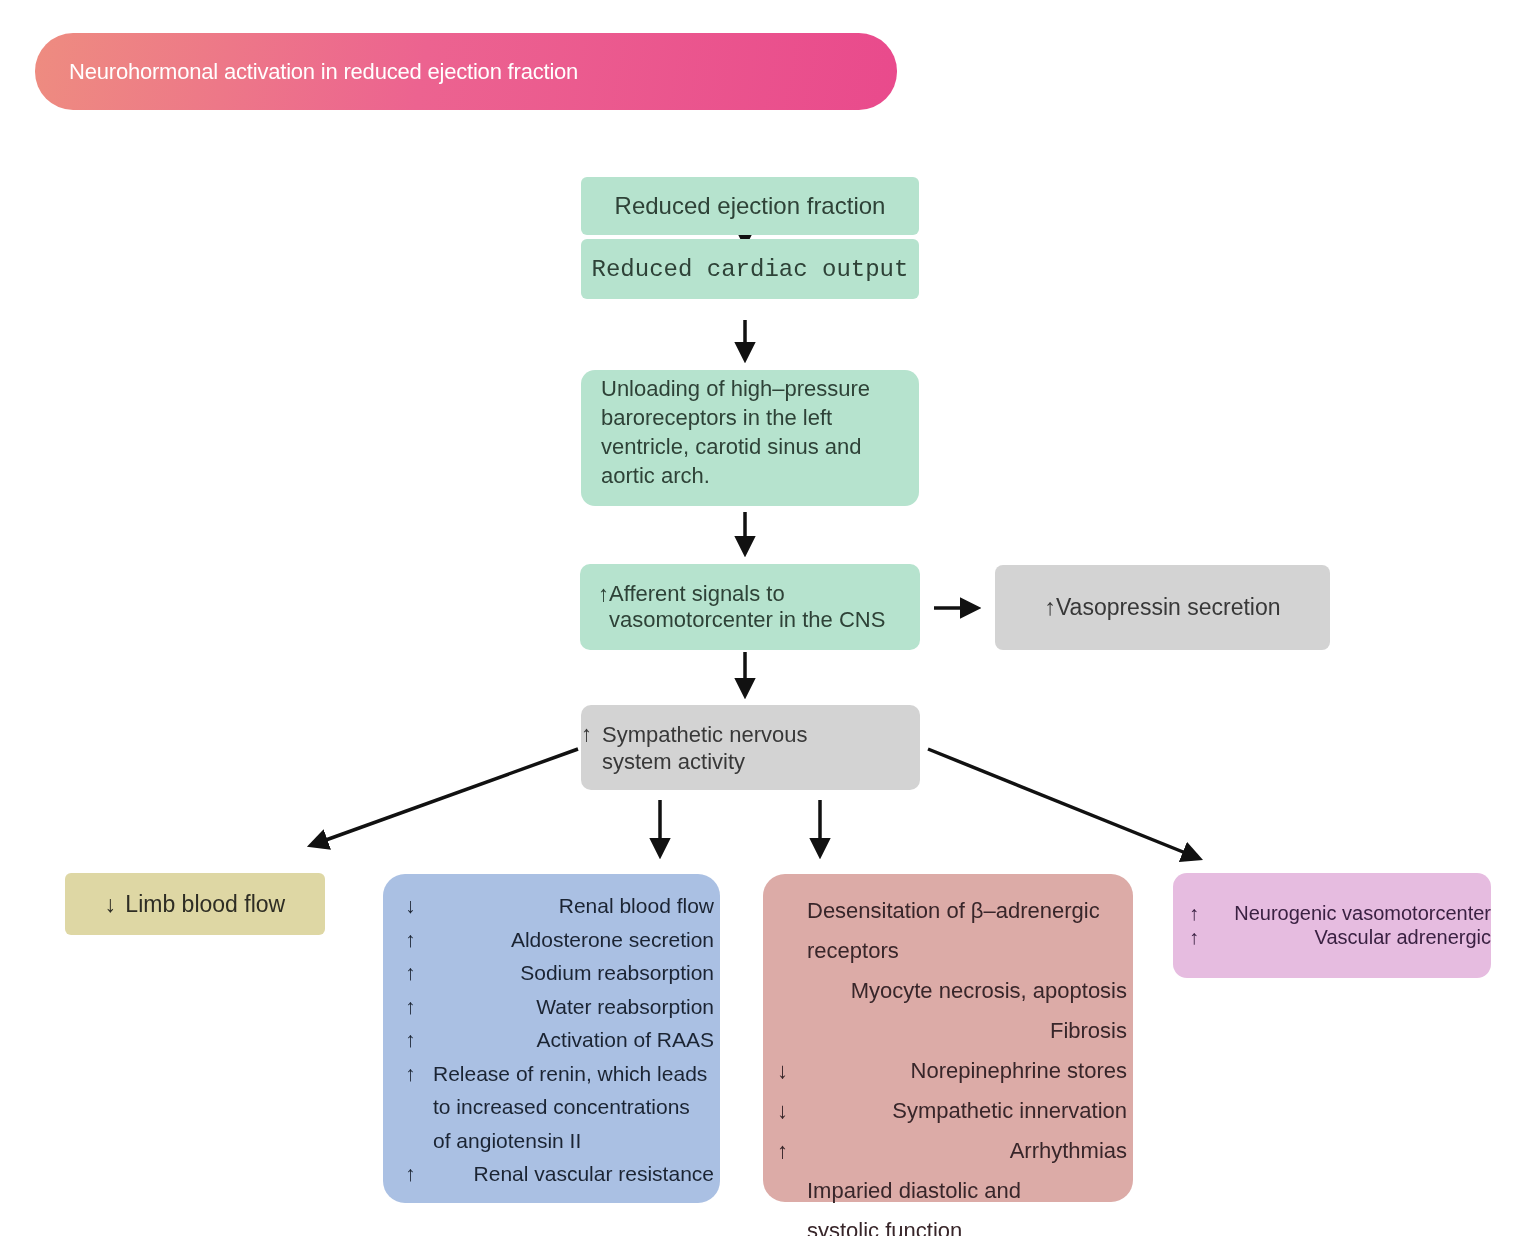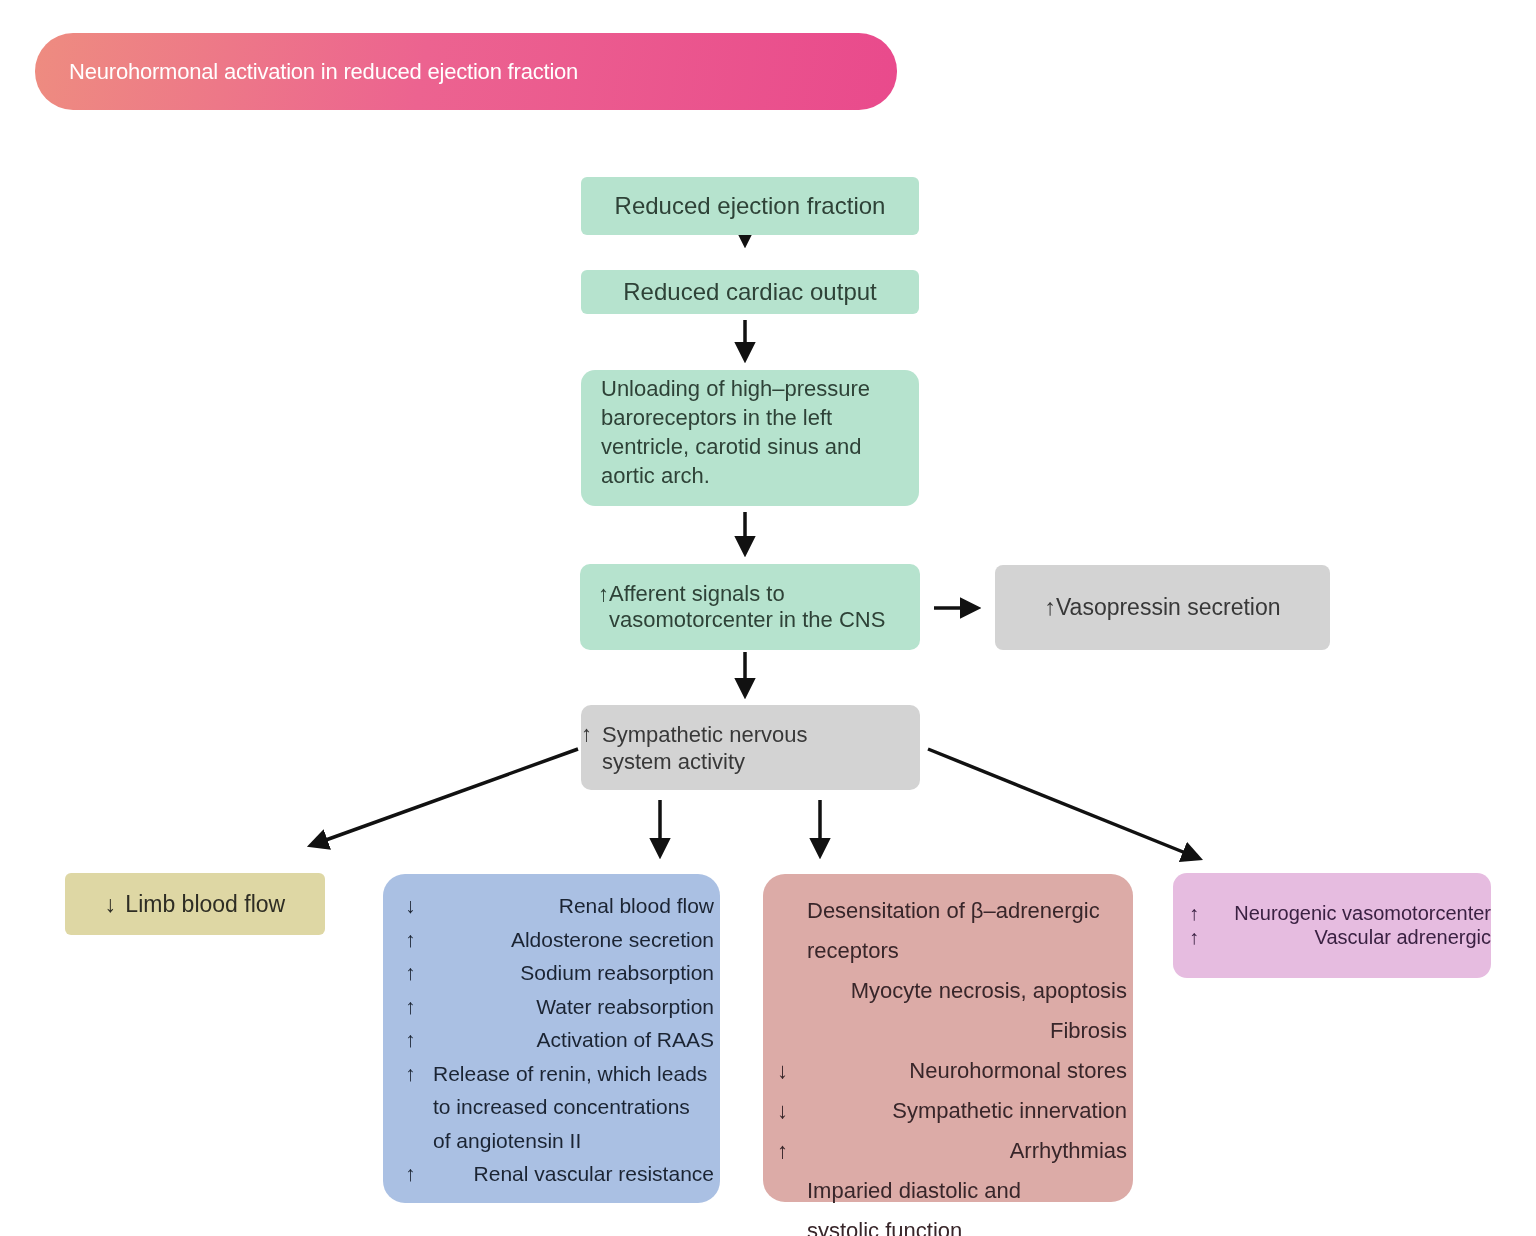--- a/index.html
+++ b/index.html
@@ -24,21 +24,21 @@
     position:absolute;left:35px;top:33px;width:862px;height:77px;border-radius:38px;
     background:linear-gradient(100deg,var(--title-grad-left) 0%,#ec6390 45%,var(--title-grad-right) 100%);
     display:flex;align-items:center;padding:0 34px;box-sizing:border-box;z-index:2;
   }
   .banner span{color:#ffffff;font-size:22px;font-weight:400;letter-spacing:-0.2px;white-space:nowrap;}
   .box{position:absolute;box-sizing:border-box;z-index:2;}
   .green{background:var(--node-green);color:#2e4237;}
   .grayb{background:var(--node-gray);color:#383838;}
   .center{display:flex;align-items:center;justify-content:center;text-align:center;}
   .b1{left:581px;top:143px;width:338px;height:58px;border-radius:6px;font-size:24px;margin-top:34px;}
-  .b2{left:581px;top:270px;width:338px;height:44px;border-radius:6px;font-size:24px;}
+  .b2{left:581px;top:239px;width:338px;height:60px;border-radius:6px;font-size:24px;font-family:Liberation Mono, monospace;}
   .b3{left:581px;top:370px;width:338px;height:136px;border-radius:14px;font-size:22px;
       padding:4px 10px 0 20px;}
   .b3 .ln{display:block;line-height:29px;white-space:nowrap;}
   .b4{left:580px;top:564px;width:340px;height:86px;border-radius:10px;font-size:22px;
       display:flex;align-items:center;padding-left:18px;}
   .vaso{left:995px;top:565px;width:335px;height:85px;border-radius:8px;font-size:23px;}
   .symp{left:581px;top:705px;width:339px;height:85px;border-radius:10px;font-size:22px;
       display:flex;align-items:center;justify-content:center;}
   .limb{left:65px;top:873px;width:260px;height:62px;border-radius:6px;
       background:var(--node-tan);color:#2e2d24;font-size:23px;}
@@ -186,21 +186,21 @@
     <div class="li">
       <span class="mk"></span>
       <span class="tx">Myocyte necrosis, apoptosis</span>
     </div>
     <div class="li">
       <span class="mk"></span>
       <span class="tx">Fibrosis</span>
     </div>
     <div class="li">
       <span class="mk">↓</span>
-      <span class="tx">Neurohormonal stores</span>
+      <span class="tx">Norepinephrine stores</span>
     </div>
     <div class="li">
       <span class="mk">↓</span>
       <span class="tx">Sympathetic innervation</span>
     </div>
     <div class="li">
       <span class="mk">↑</span>
       <span class="tx">Arrhythmias</span>
     </div>
     <div class="li">

